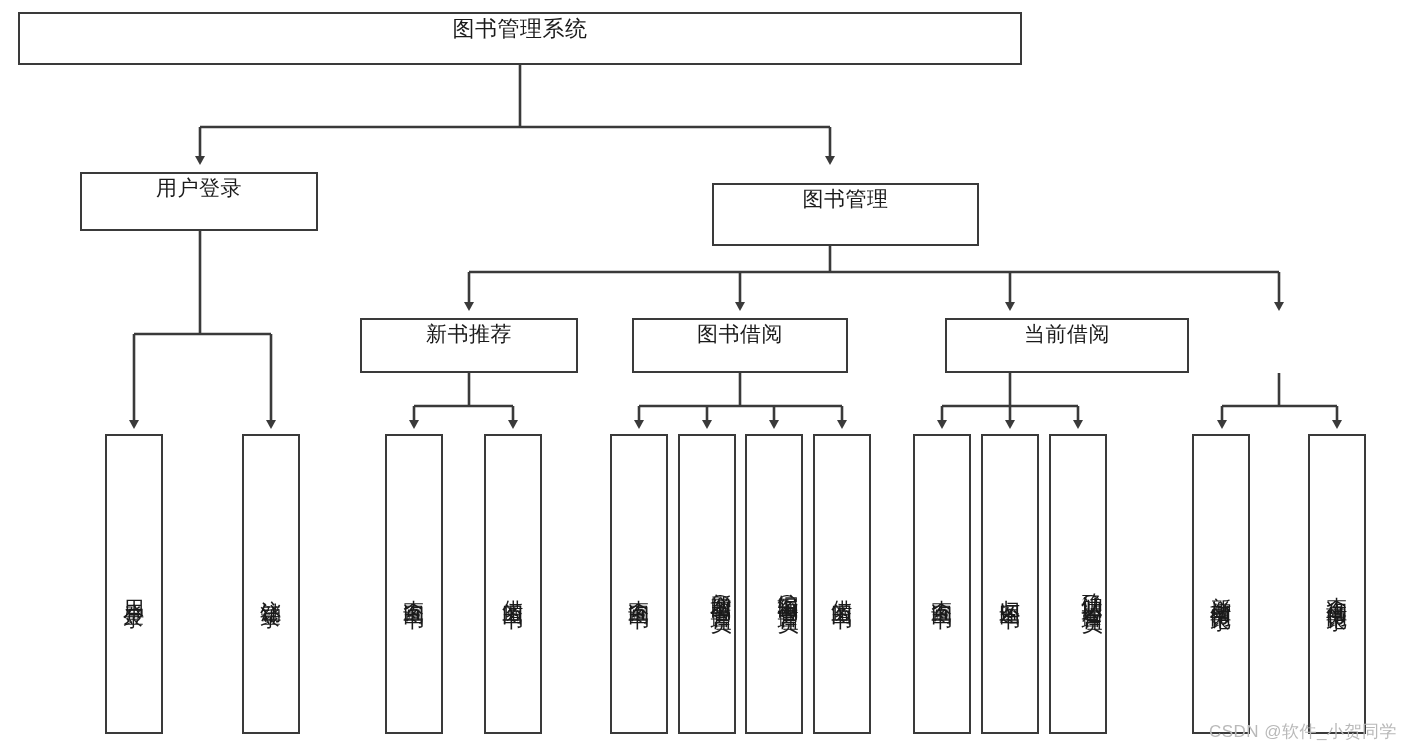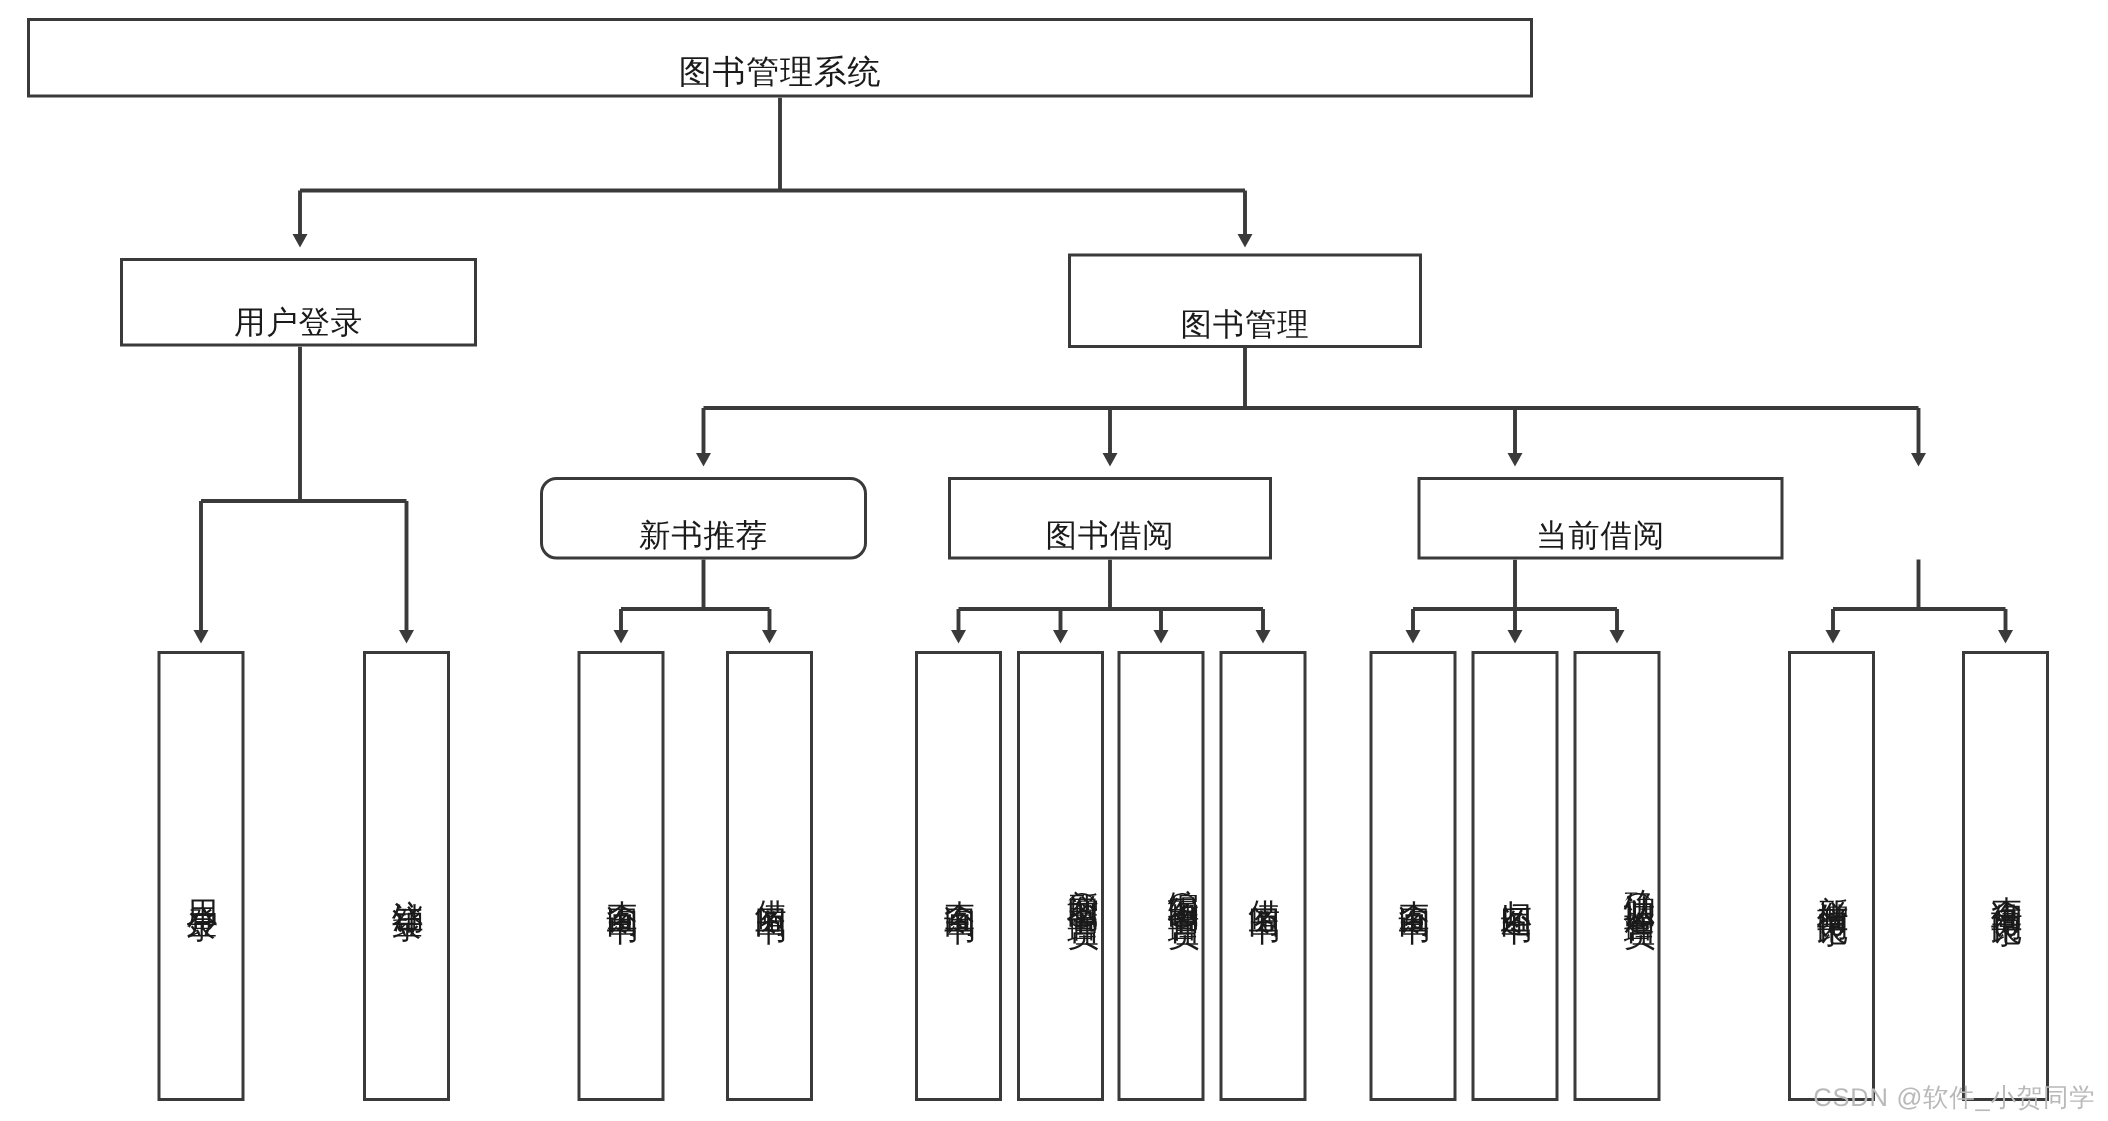--- a/index.html
+++ b/index.html
@@ -24,21 +24,21 @@
     width: 1405px;
     height: 747px;
     pointer-events: none;
   }
   .node {
     position: absolute;
     box-sizing: border-box;
     border: 2px solid #3a3a3a;
     background: #ffffff;
     display: flex;
-    align-items: flex-end;
+    align-items: flex-start;
     justify-content: center;
     color: #1a1a1a;
   }
   .node.h {
     font-size: 21px;
     letter-spacing: 0.5px;
   }
   .node.root {
     font-size: 22px;
   }
@@ -123,25 +123,25 @@
     </g>
   </svg>
 
   <div class="node h root" style="left:18px; top:12px; width:1004px; height:53px;">
     <span>图书管理系统</span>
   </div>
 
   <div class="node h" style="left:80px; top:172px; width:238px; height:59px;">
     <span>用户登录</span>
   </div>
-  <div class="node h" style="left:712px; top:169px; width:236px; height:63px;">
+  <div class="node h" style="left:712px; top:183px; width:267px; height:63px;">
     <span>图书管理</span>
   </div>
 
-  <div class="node h" style="left:360px; top:318px; width:218px; height:55px;border-radius:11px;">
+  <div class="node h" style="left:360px; top:318px; width:218px; height:55px;">
     <span>新书推荐</span>
   </div>
   <div class="node h" style="left:632px; top:318px; width:216px; height:55px;">
     <span>图书借阅</span>
   </div>
   <div class="node h" style="left:945px; top:318px; width:244px; height:55px;">
     <span>当前借阅</span>
   </div>
 
   <div class="node v" style="left:105px; top:434px; width:58px; height:300px; align-items:center;">

